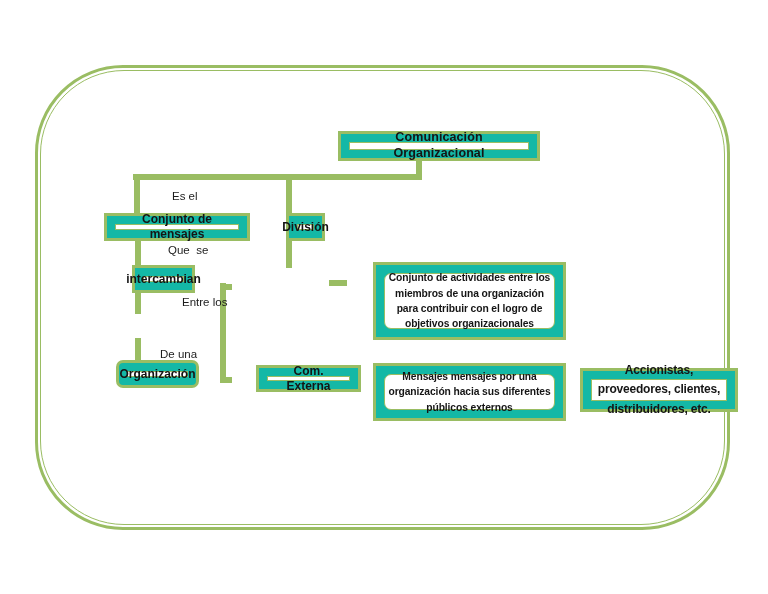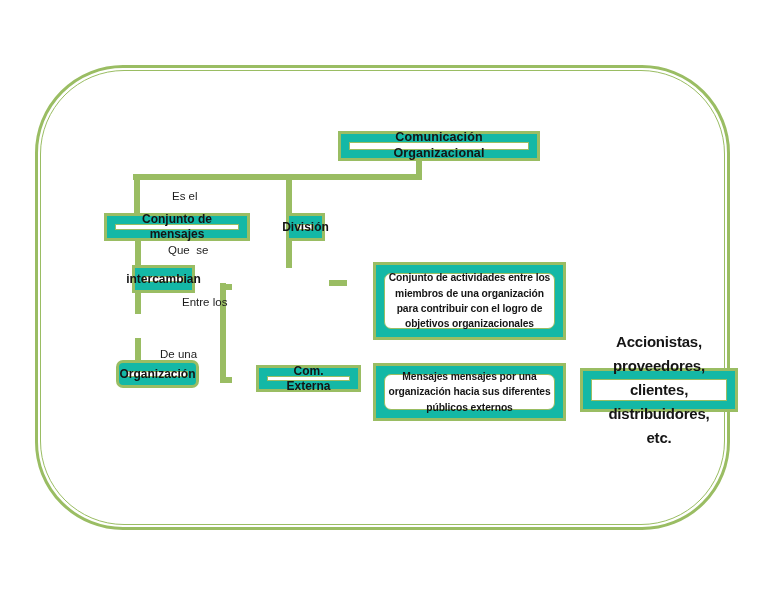--- a/index.html
+++ b/index.html
@@ -44,21 +44,21 @@
     justify-content: center;
     text-align: center;
     font-weight: 700;
     color: var(--ink);
     font-size: 12px;
     line-height: 1.25;
     padding: 1px 3px;
   }
   .node.title-node .inner { font-size: 12.5px; letter-spacing: 0.1px; }
   .node.desc .inner { font-size: 10.3px; line-height: 1.5; letter-spacing: -0.1px; border-radius: 7px; }
-  .node.desc-small .inner { font-size: 15px; line-height: 1.6; letter-spacing: -0.2px; }
+  .node.desc-small .inner { font-size: 12px; line-height: 1.6; letter-spacing: -0.2px; }
   
   .line {
     position: absolute;
     background: var(--g);
   }
   
   .lbl {
     position: absolute;
     font-size: 11.5px;
     font-weight: 400;

